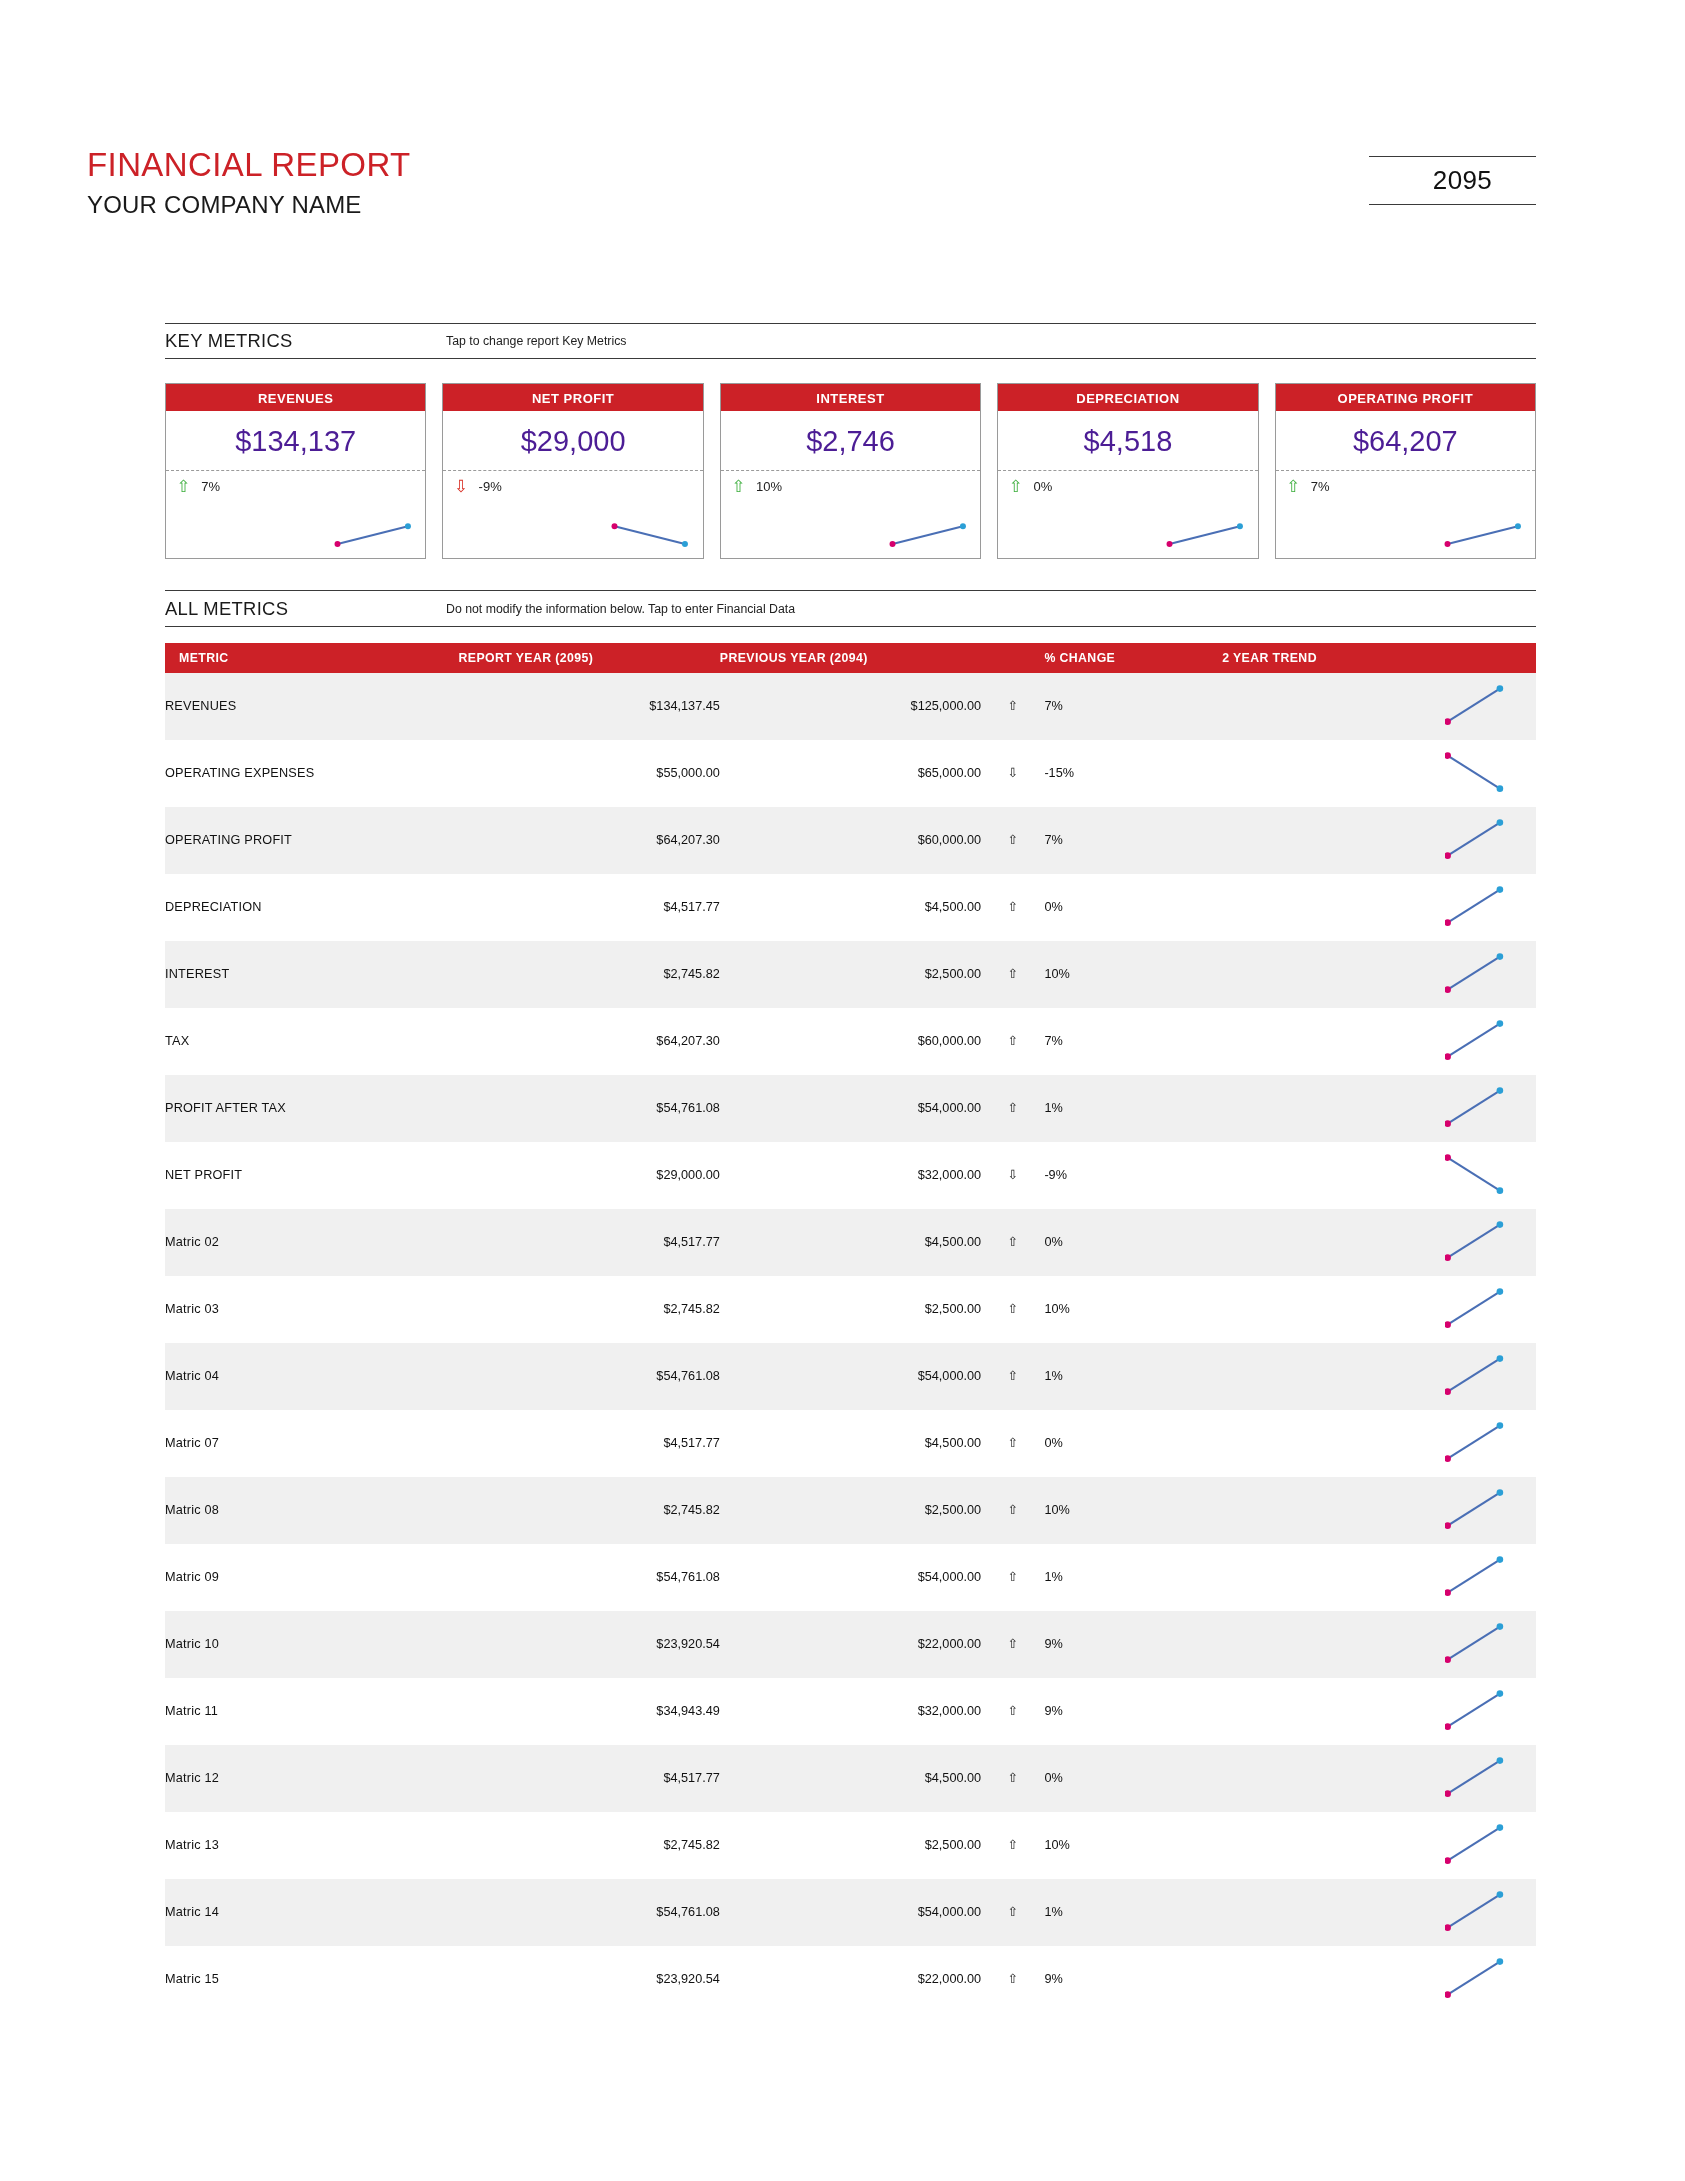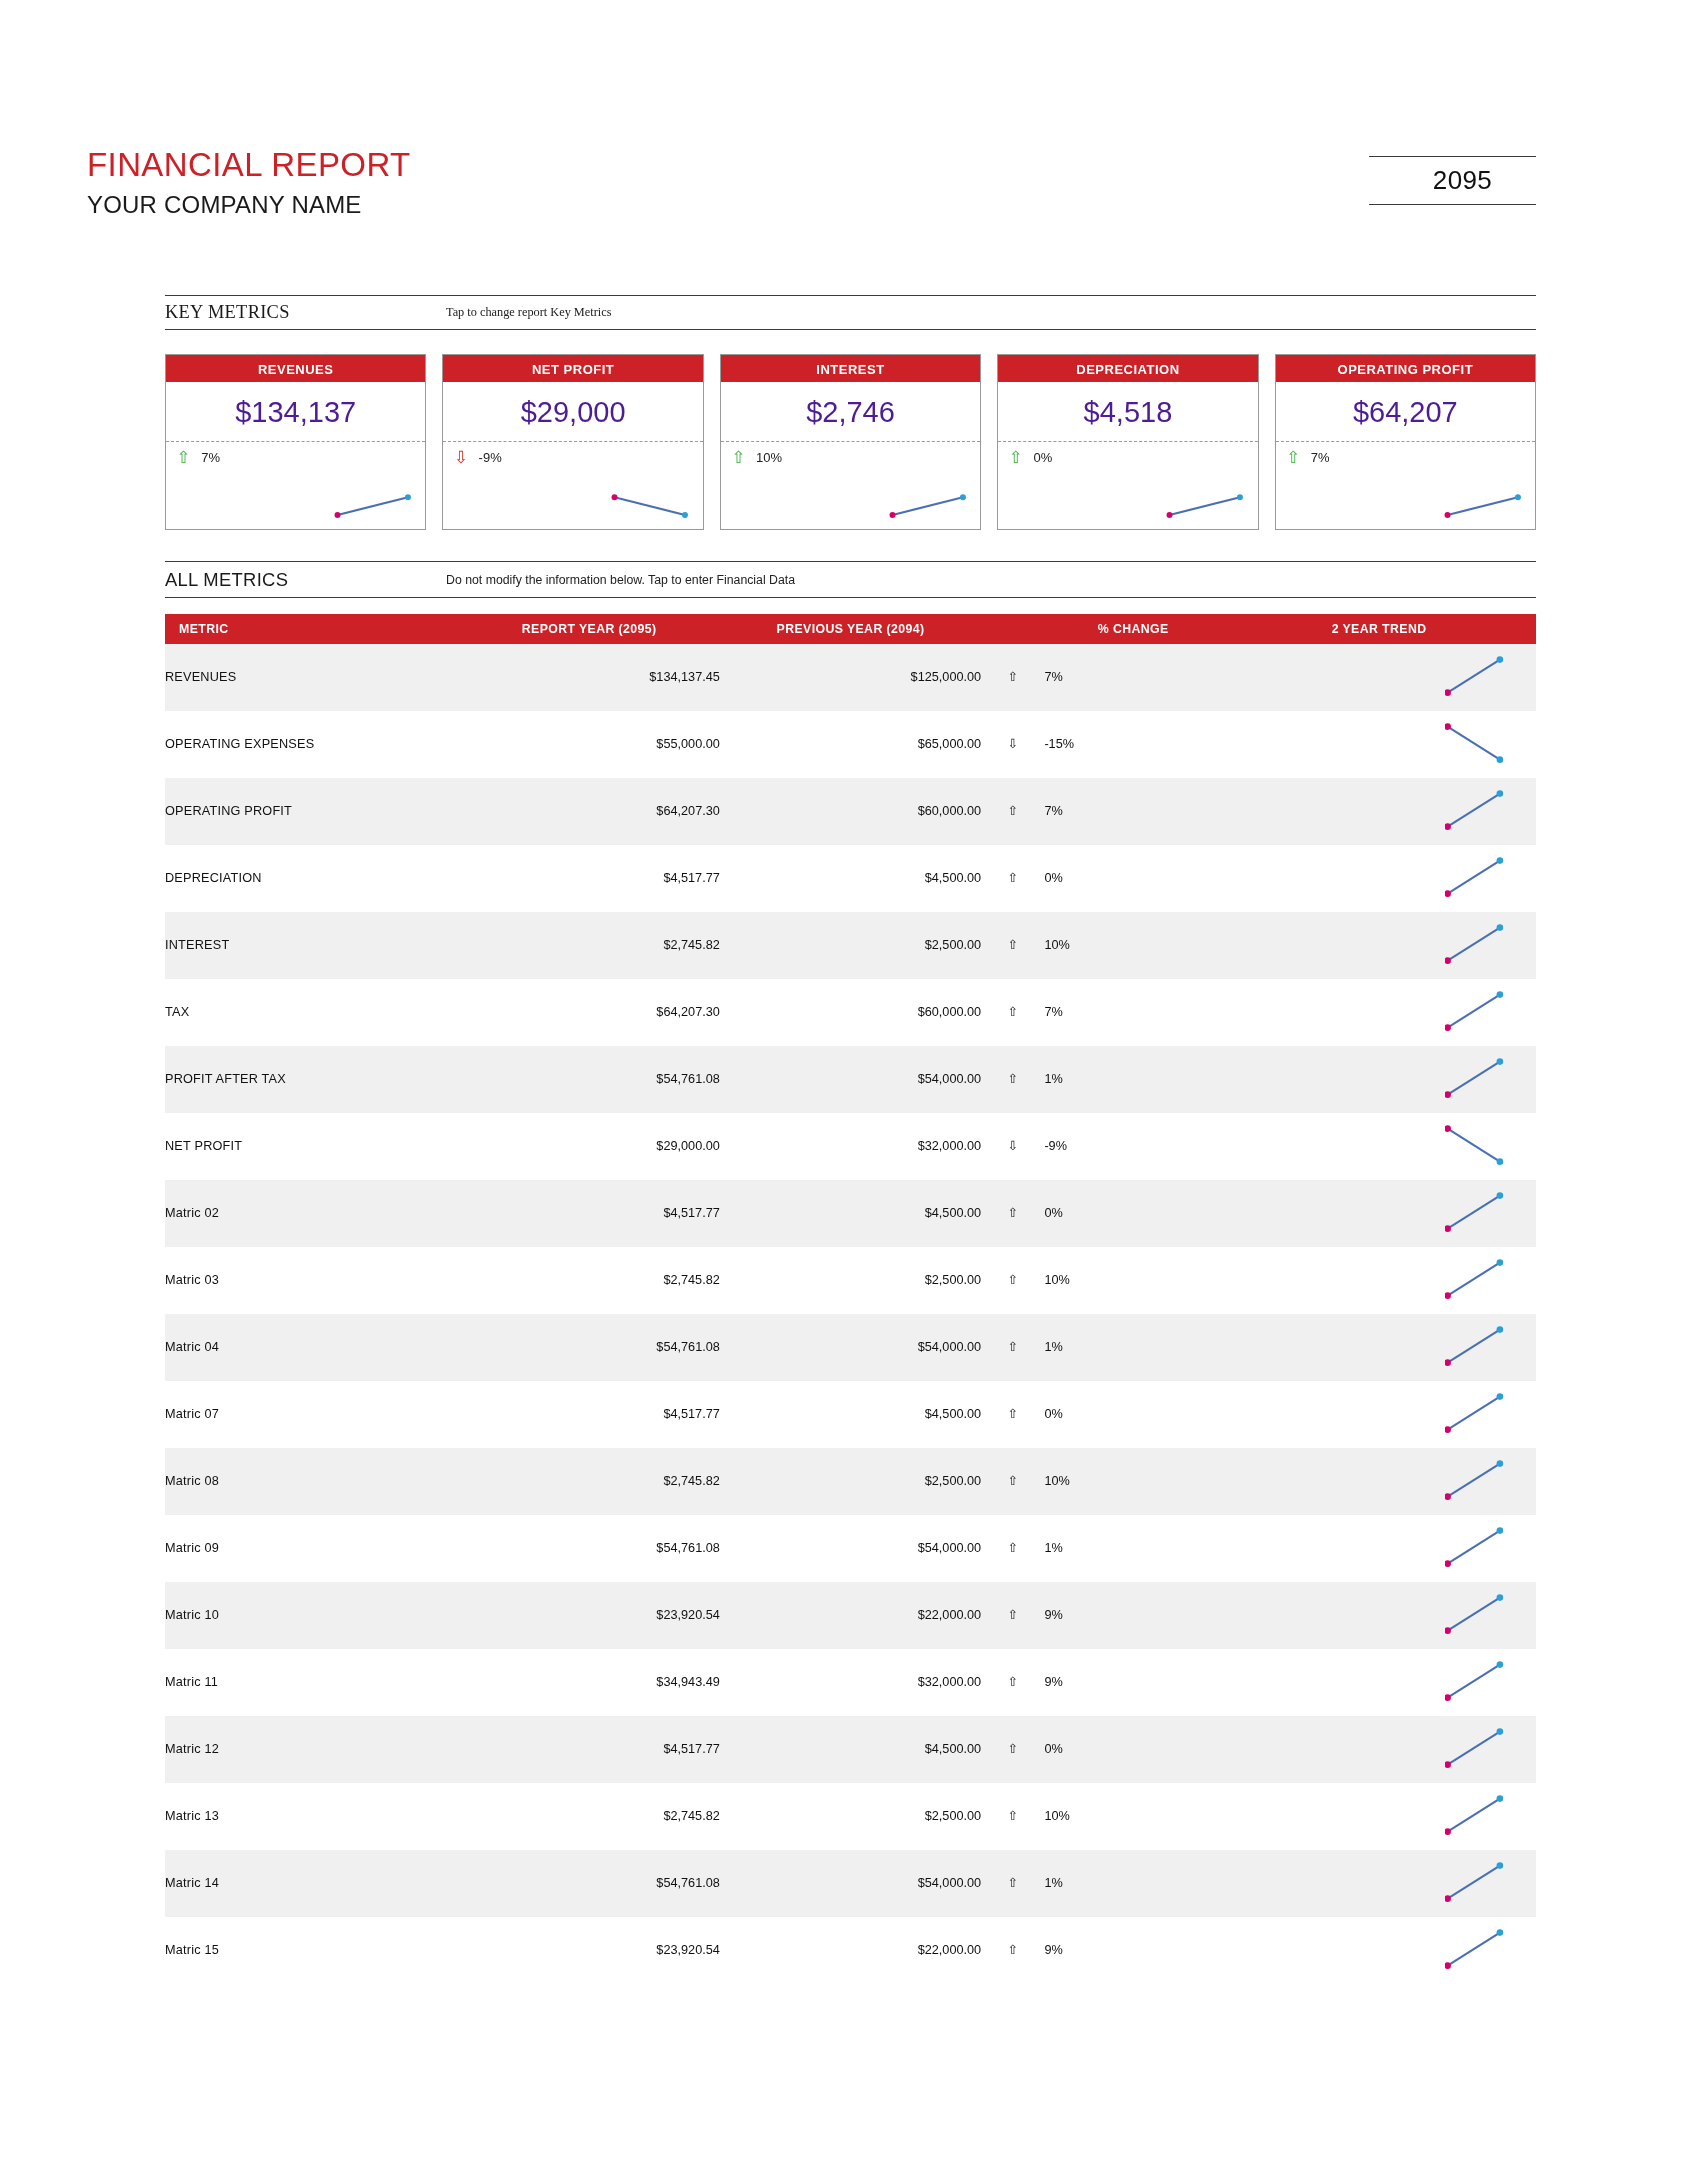--- a/index.html
+++ b/index.html
@@ -73,21 +73,21 @@
   .section-head .s-title {
     font-size: 18.4px;
     color: #1a1a1a;
     width: 281px;
     letter-spacing: 0.3px;
   }
   .section-head .s-hint {
     font-size: 12.3px;
     color: #222;
   }
-  #key-metrics-section { margin-top: 76px; font-family: Liberation Serif, serif; }
+  #key-metrics-section { margin-top: 104px; }
   #all-metrics-section { margin-top: 31px; }
 
   
   .kpi-row {
     display: flex;
     gap: 16px;
     margin: 24px 149px 0 165px;
   }
   .kpi-card {
     flex: 1 1 0;
@@ -134,21 +134,21 @@
     border-collapse: collapse;
     table-layout: fixed;
   }
   table.metrics thead th {
     background: #cc2127;
     color: #ffffff;
     font-size: 12.3px;
     font-weight: bold;
     letter-spacing: 0.4px;
     padding: 8px 0;
-    text-align: center;
+    text-align: left;
   }
   table.metrics thead th.col-metric { text-align: left; padding-left: 14px; }
   table.metrics tbody td {
     font-size: 12.7px;
     color: #111;
     padding: 10.5px 0;
     height: 48px;
   }
   table.metrics tbody tr.odd td { background: #f0f0f0; }
   table.metrics tbody tr.even td { background: #ffffff; }

